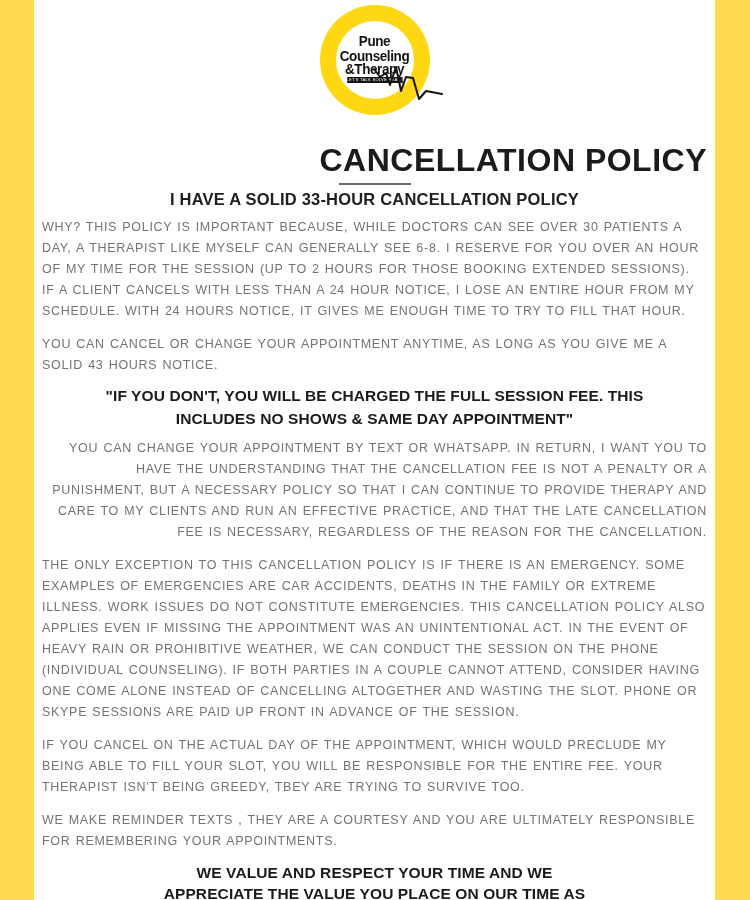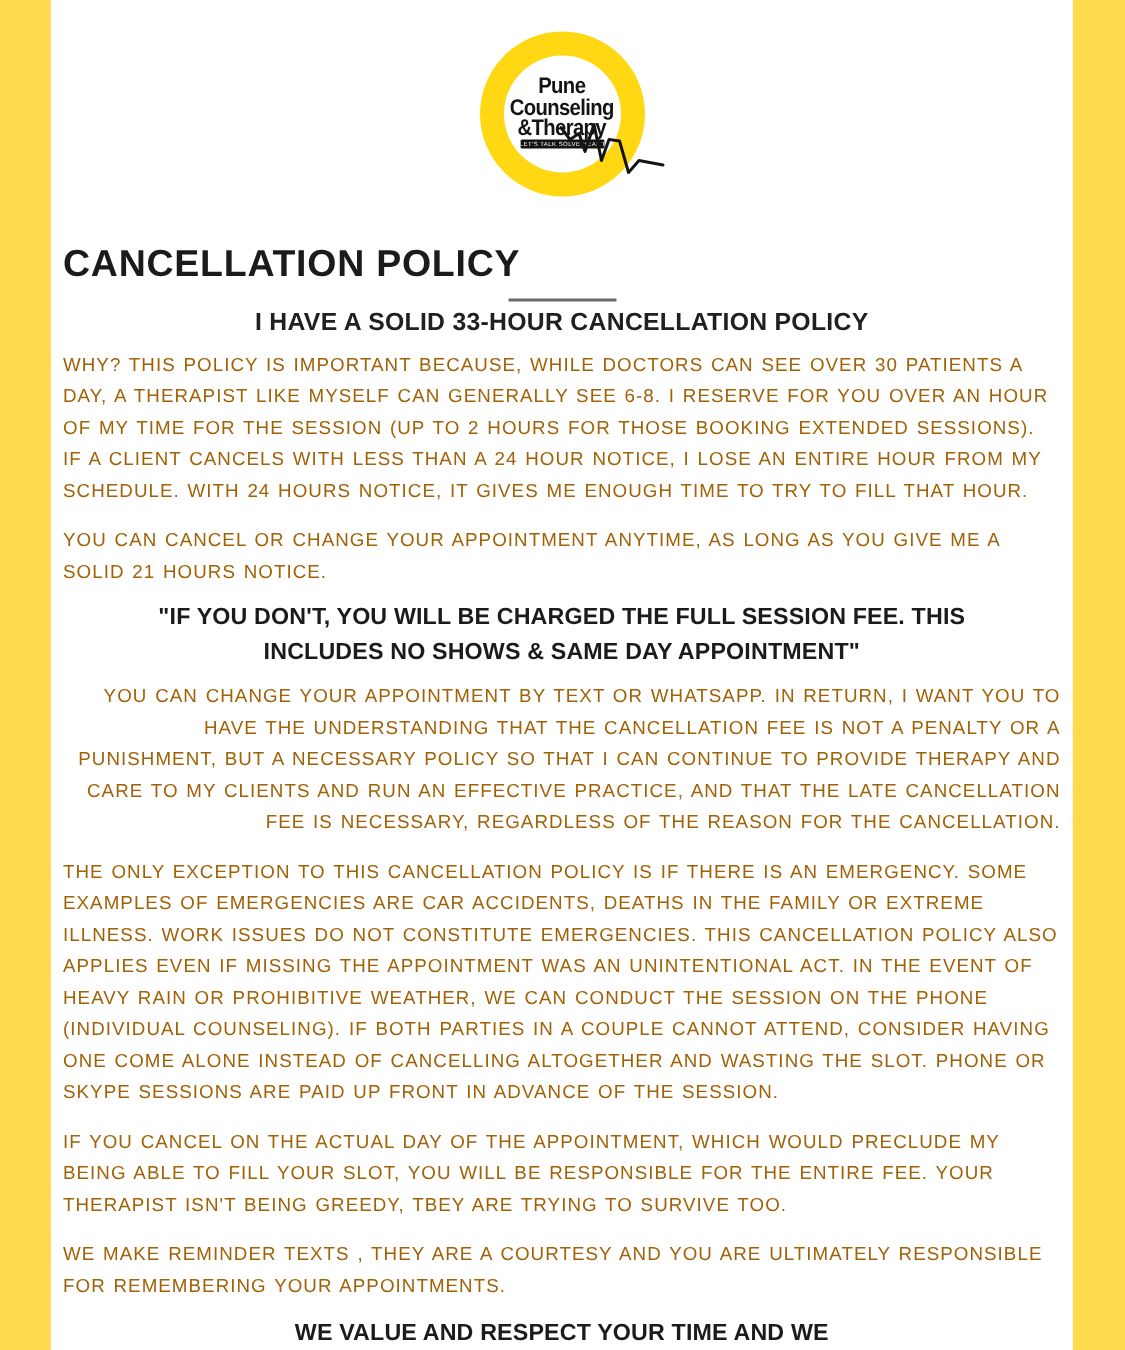--- a/index.html
+++ b/index.html
@@ -4,21 +4,21 @@
 <style>
   html,body{margin:0;padding:0;}
   body{
     width:750px;height:900px;overflow:hidden;background:#ffffff;
     font-family:"Liberation Sans",sans-serif;
   }
   .page{position:relative;width:750px;height:900px;background:#ffffff;overflow:hidden;}
   .side-border{position:absolute;top:0;bottom:0;background:#FFDA4F;}
   .side-border.left{left:0;width:34px;}
   .side-border.right{right:0;width:35px;}
-  .content{position:absolute;left:34px;right:35px;top:0;bottom:0;padding:16px 8px;background:#ffffff;}
+  .content{position:absolute;left:34px;right:35px;top:0;bottom:0;padding:0 8px;background:#ffffff;}
 
   
   .logo-ring{
     width:110px;height:110px;border-radius:50%;background:#FFD712;
     margin:5px auto 0;position:relative;
     display:flex;align-items:center;justify-content:center;
   }
   .logo-inner{
     width:78px;height:78px;border-radius:50%;background:#ffffff;
     display:flex;flex-direction:column;align-items:center;justify-content:center;
@@ -32,32 +32,32 @@
   .logo-tagline{
     margin-top:2px;background:#141414;color:#ffffff;
     font-size:4px;line-height:6px;height:6px;width:56px;
     text-align:center;letter-spacing:0.3px;overflow:hidden;white-space:nowrap;
     border-radius:1px;
   }
   .ekg{position:absolute;right:-16px;bottom:8px;z-index:2;overflow:visible;}
 
   
   .title{
-    margin:30px 0 0;text-align:left;color:#1b1b1b;
-    font-size:25px;line-height:30px;font-weight:700;letter-spacing:0.5px;
+    margin:30px 0 0;text-align:right;color:#1b1b1b;
+    font-size:32px;line-height:30px;font-weight:700;letter-spacing:0.5px;
   }
   .divider{width:72px;height:2px;background:#6b6b6b;margin:8px auto 0;}
   .subtitle{
     margin:4px 0 0;text-align:center;color:#202020;
     font-size:16.5px;line-height:20px;font-weight:700;letter-spacing:0.2px;
   }
 
   
   .body-para{
-    color:#a16207;font-size:12.5px;line-height:21px;
+    color:#737373;font-size:12.5px;line-height:21px;
     letter-spacing:0.7px;word-spacing:1px;text-align:left;
     margin:12px 0 0;
   }
   .body-para.first{margin-top:8px;}
 
   .quote-heading{
     margin:8px auto 0;max-width:585px;text-align:center;color:#1b1b1b;
     font-size:15.5px;line-height:23px;font-weight:700;letter-spacing:0.1px;
   }
   .closing-heading{
@@ -87,21 +87,21 @@
       <svg class="ekg" width="74" height="42" viewBox="0 0 74 42">
         <polyline points="2,4 8,12 14,8 18,20 24,2 29,26 34,12 41,13 47,34 54,26 70,29" fill="none" stroke="#151515" stroke-width="2" stroke-linecap="round" stroke-linejoin="round"></polyline>
       </svg>
     </div>
 
     <h1 class="title">CANCELLATION POLICY</h1>
     <div class="divider"></div>
     <h2 class="subtitle">I HAVE A SOLID 33-HOUR CANCELLATION POLICY</h2>
 
     <p class="body-para first">WHY?  THIS POLICY IS IMPORTANT BECAUSE, WHILE DOCTORS CAN SEE OVER 30 PATIENTS A DAY, A THERAPIST LIKE MYSELF CAN GENERALLY SEE 6-8.  I RESERVE FOR YOU OVER AN HOUR OF MY TIME FOR THE SESSION (UP TO 2 HOURS FOR THOSE BOOKING EXTENDED SESSIONS).  IF A CLIENT CANCELS WITH LESS THAN A 24 HOUR NOTICE, I LOSE AN ENTIRE HOUR FROM MY SCHEDULE.  WITH 24 HOURS NOTICE, IT GIVES ME ENOUGH TIME TO TRY TO FILL THAT HOUR.</p>
-    <p class="body-para">YOU CAN CANCEL OR CHANGE YOUR APPOINTMENT ANYTIME, AS LONG AS YOU GIVE ME A SOLID 21 HOURS NOTICE.</p>
+    <p class="body-para">YOU CAN CANCEL OR CHANGE YOUR APPOINTMENT ANYTIME, AS LONG AS YOU GIVE ME A SOLID 43 HOURS NOTICE.</p>
 
     <h3 class="quote-heading">"IF YOU DON'T, YOU WILL BE CHARGED THE FULL SESSION FEE.  THIS INCLUDES NO SHOWS &amp; SAME DAY APPOINTMENT"</h3>
 
     <p class="body-para mt8">YOU CAN CHANGE YOUR APPOINTMENT BY TEXT OR WHATSAPP. IN RETURN, I WANT YOU TO HAVE THE UNDERSTANDING THAT THE CANCELLATION FEE IS NOT A PENALTY OR A PUNISHMENT, BUT A NECESSARY POLICY SO THAT I CAN CONTINUE TO PROVIDE THERAPY AND CARE TO MY CLIENTS AND RUN AN EFFECTIVE PRACTICE, AND THAT THE LATE CANCELLATION FEE IS NECESSARY, REGARDLESS OF THE REASON FOR THE CANCELLATION.</p>
     <p class="body-para">THE ONLY EXCEPTION TO THIS CANCELLATION POLICY IS IF THERE IS AN EMERGENCY. SOME EXAMPLES OF EMERGENCIES ARE CAR ACCIDENTS, DEATHS IN THE FAMILY OR EXTREME ILLNESS. WORK ISSUES DO NOT CONSTITUTE EMERGENCIES. THIS CANCELLATION POLICY ALSO APPLIES EVEN IF MISSING THE APPOINTMENT WAS AN UNINTENTIONAL ACT. IN THE EVENT OF HEAVY RAIN OR PROHIBITIVE WEATHER, WE CAN CONDUCT THE SESSION ON THE PHONE (INDIVIDUAL COUNSELING). IF BOTH PARTIES IN A COUPLE CANNOT ATTEND, CONSIDER HAVING ONE COME ALONE INSTEAD OF CANCELLING ALTOGETHER AND WASTING THE SLOT. PHONE OR SKYPE SESSIONS ARE PAID UP FRONT IN ADVANCE OF THE SESSION.</p>
     <p class="body-para">IF YOU CANCEL ON THE ACTUAL DAY OF THE APPOINTMENT, WHICH WOULD PRECLUDE MY BEING ABLE TO FILL YOUR SLOT, YOU WILL BE RESPONSIBLE FOR THE ENTIRE FEE.  YOUR THERAPIST ISN'T BEING GREEDY, TBEY ARE TRYING TO SURVIVE TOO.</p>
     <p class="body-para">WE MAKE REMINDER TEXTS , THEY ARE A COURTESY AND YOU ARE ULTIMATELY RESPONSIBLE FOR REMEMBERING YOUR APPOINTMENTS.</p>
 
     <h3 class="closing-heading">WE VALUE AND RESPECT YOUR TIME AND WE APPRECIATE THE VALUE YOU PLACE ON OUR TIME AS LICENSED PROFESSIONALS</h3>
 

